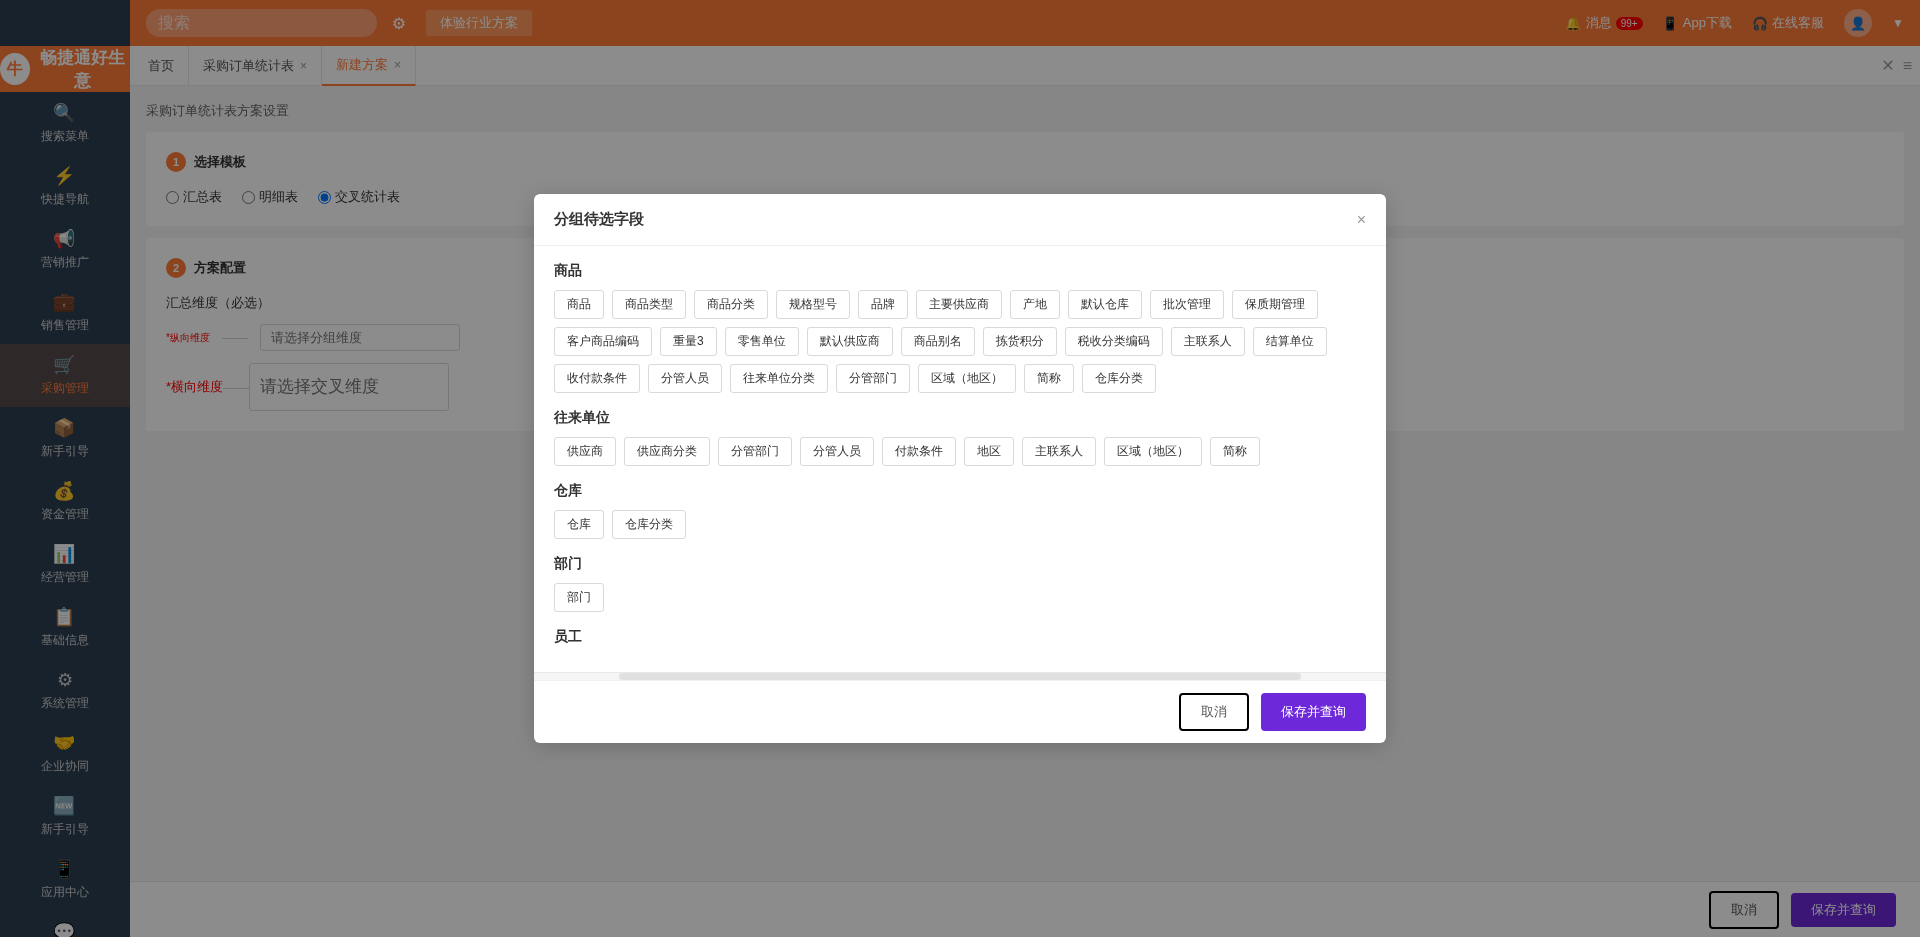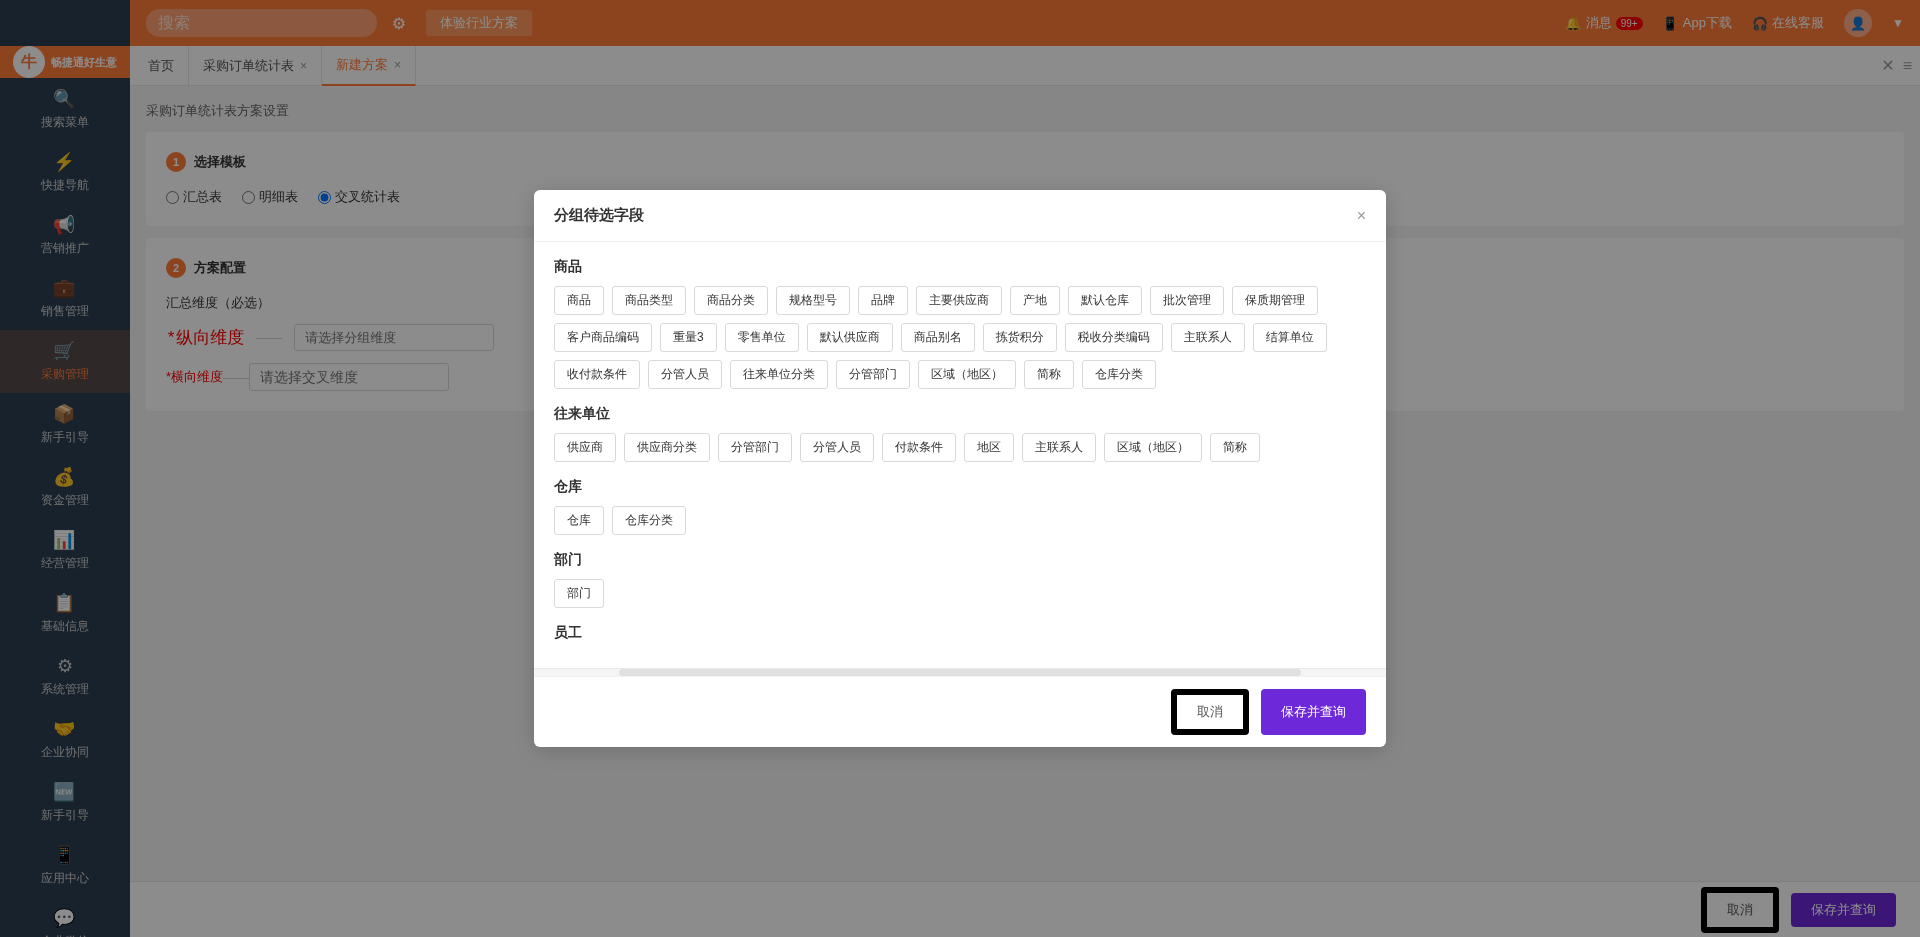--- a/index.html
+++ b/index.html
@@ -208,21 +208,21 @@
       border-top: 1px solid #e8e8e8;
       display: flex;
       align-items: center;
       justify-content: flex-end;
       padding: 0 24px;
       gap: 12px;
       z-index: 98;
     }
     .btn-cancel {
       padding: 8px 20px;
-      border: 6px solid #000000;
+      border: 2px solid #000000;
       background: white;
       border-radius: 4px;
       cursor: pointer;
       font-size: 13px;
       color: #555;
     }
     .btn-save {
       padding: 8px 20px;
       background: #6d28d9;
       border: none;
@@ -329,21 +329,21 @@
       width: 80%;
       margin: 0 auto;
     }
   </style>
 </head>
 <body>
 
 <div class="sidebar">
   <div style="width:100%;height:46px;background:#ff7c3a;display:flex;align-items:center;justify-content:center;gap:6px;color:white;font-weight:bold;font-size:13px;">
     <div class="logo-icon">牛</div>
-    <span style="font-size:11px;">畅捷通好生意</span>
+    <span style="font-size:17px;text-align:center;">畅捷通好生意</span>
   </div>
   <div class="sidebar-item">
     <span class="sidebar-icon">🔍</span>
     <span>搜索菜单</span>
   </div>
   <div class="sidebar-item">
     <span class="sidebar-icon">⚡</span>
     <span>快捷导航</span>
   </div>
   <div class="sidebar-item">
@@ -464,28 +464,28 @@
     </div>
   </div>
 
   <div class="config-card">
     <div class="step-label">
       <div class="step-num">2</div>
       <span>方案配置</span>
     </div>
     <div style="margin-bottom:12px;font-size:13px;color:#333;">汇总维度（必选）</div>
     <div style="display:flex;align-items:center;gap:12px;margin-bottom:12px;">
-      <span style="color:red;font-size:17px;font-family:Liberation Mono, monospace;">*纵向维度</span>
+      <span style="color:red;font-size:10px;">*纵向维度</span>
       <span style="color:#ccc;">——</span>
       <input type="text" style="border: 1px solid rgb(217, 217, 217); border-radius: 3px; padding: 5px 10px; width: 200px; font-size: 13px;" placeholder="请选择分组维度">
     </div>
     <div style="display:flex;align-items:center;">
       <span style="color:red;font-size:13px;">*横向维度</span>
       <span style="color:#ccc;">——</span>
-      <input type="text" style="border: 1px solid rgb(217, 217, 217); border-radius: 3px; padding: 5px 10px; width: 200px; font-size: 14px;" placeholder="请选择交叉维度">
+      <input type="text" style="border: 1px solid rgb(217, 217, 217); border-radius: 3px; padding: 13px 10px; width: 200px; font-size: 17px;" placeholder="请选择交叉维度">
     </div>
   </div>
 </div>
 
 <div class="bottom-bar">
   <button class="btn-cancel">取消</button>
   <button class="btn-save">保存并查询</button>
 </div>
 
 <div class="modal-overlay">

